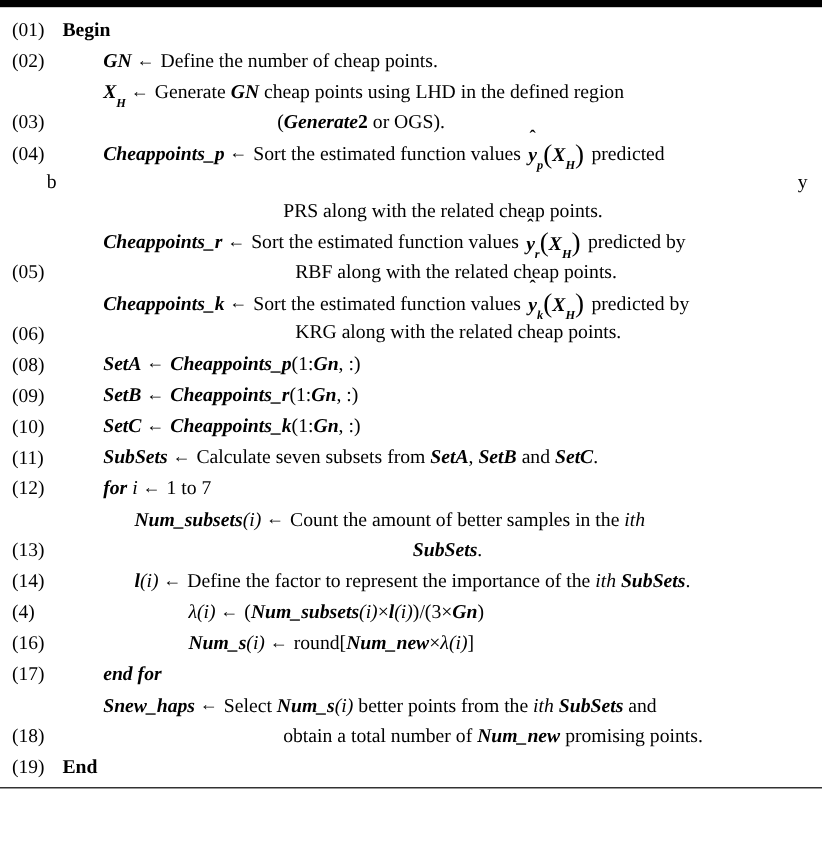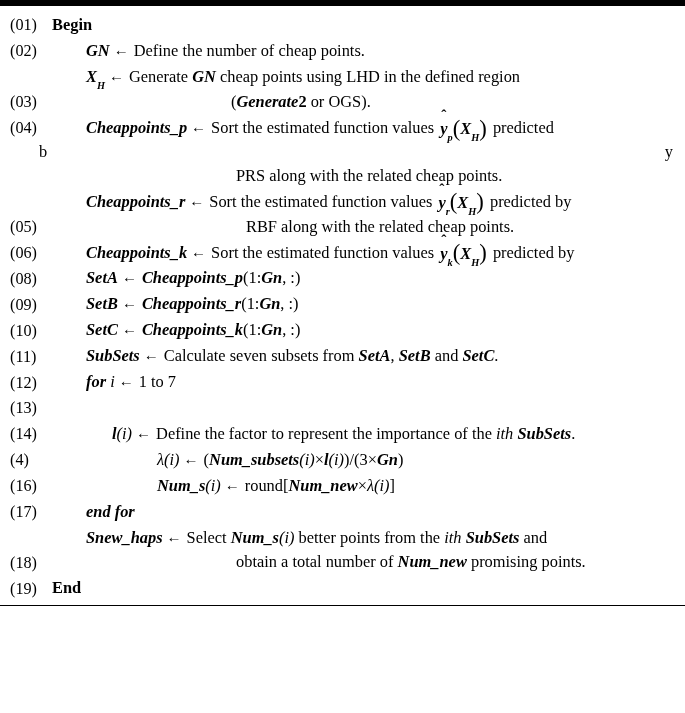--- a/index.html
+++ b/index.html
@@ -200,20 +200,21 @@
     <span class="body ind1">
       <span class="just" style="display:block"><span class="bi">Cheappoints_r</span><span class="arrow">←</span><span>Sort the estimated function values</span> <span class="mathwrap"><span class="yhat"><span class="hat">ˆ</span><span>y</span></span><sub>r</sub><span class="paren">(</span><span class="bigX">X</span><sub>H</sub><span class="paren">)</span></span> <span>predicted by</span></span>
       <span class="cont cont-d">RBF along with the related cheap points.</span>
     </span>
   </div>
 
   <div class="row">
     <span class="lineno">(06)</span>
     <span class="body ind1">
       <span class="just" style="display:block"><span class="bi">Cheappoints_k</span><span class="arrow">←</span><span>Sort the estimated function values</span> <span class="mathwrap"><span class="yhat"><span class="hat">ˆ</span><span>y</span></span><sub>k</sub><span class="paren">(</span><span class="bigX">X</span><sub>H</sub><span class="paren">)</span></span> <span>predicted by</span></span>
+      <span class="cont cont-d">KRG along with the related cheap points.</span>
     </span>
   </div>
 
 
   <div class="row">
     <span class="lineno">(08)</span>
     <span class="body ind1"><span class="bi">SetA</span><span class="arrow">←</span><span class="bi">Cheappoints_p</span><span>(1:</span><span class="bi">Gn</span><span>, :)</span></span>
   </div>
 
   <div class="row">
@@ -232,20 +233,22 @@
   </div>
 
   <div class="row">
     <span class="lineno">(12)</span>
     <span class="body ind1"><span class="bi">for</span> <span class="it">i</span><span class="arrow">←</span><span>1 to 7</span></span>
   </div>
 
   <div class="row">
     <span class="lineno">(13)</span>
     <span class="body ind2">
+      <span class="just" style="display:block"><span class="bi">Num_subsets</span><span class="it">(i)</span><span class="arrow">←</span><span>Count the amount of better samples in the</span> <span class="it">ith</span></span>
+      <span class="cont cont-e"><span class="bi">SubSets</span><span>.</span></span>
     </span>
   </div>
 
   <div class="row">
     <span class="lineno">(14)</span>
     <span class="body ind2"><span class="bi">l</span><span class="it">(i)</span><span class="arrow">←</span><span>Define the factor to represent the importance of the</span> <span class="it">ith</span> <span class="bi">SubSets</span><span>.</span></span>
   </div>
 
   <div class="row">
     <span class="lineno">(4)</span>

